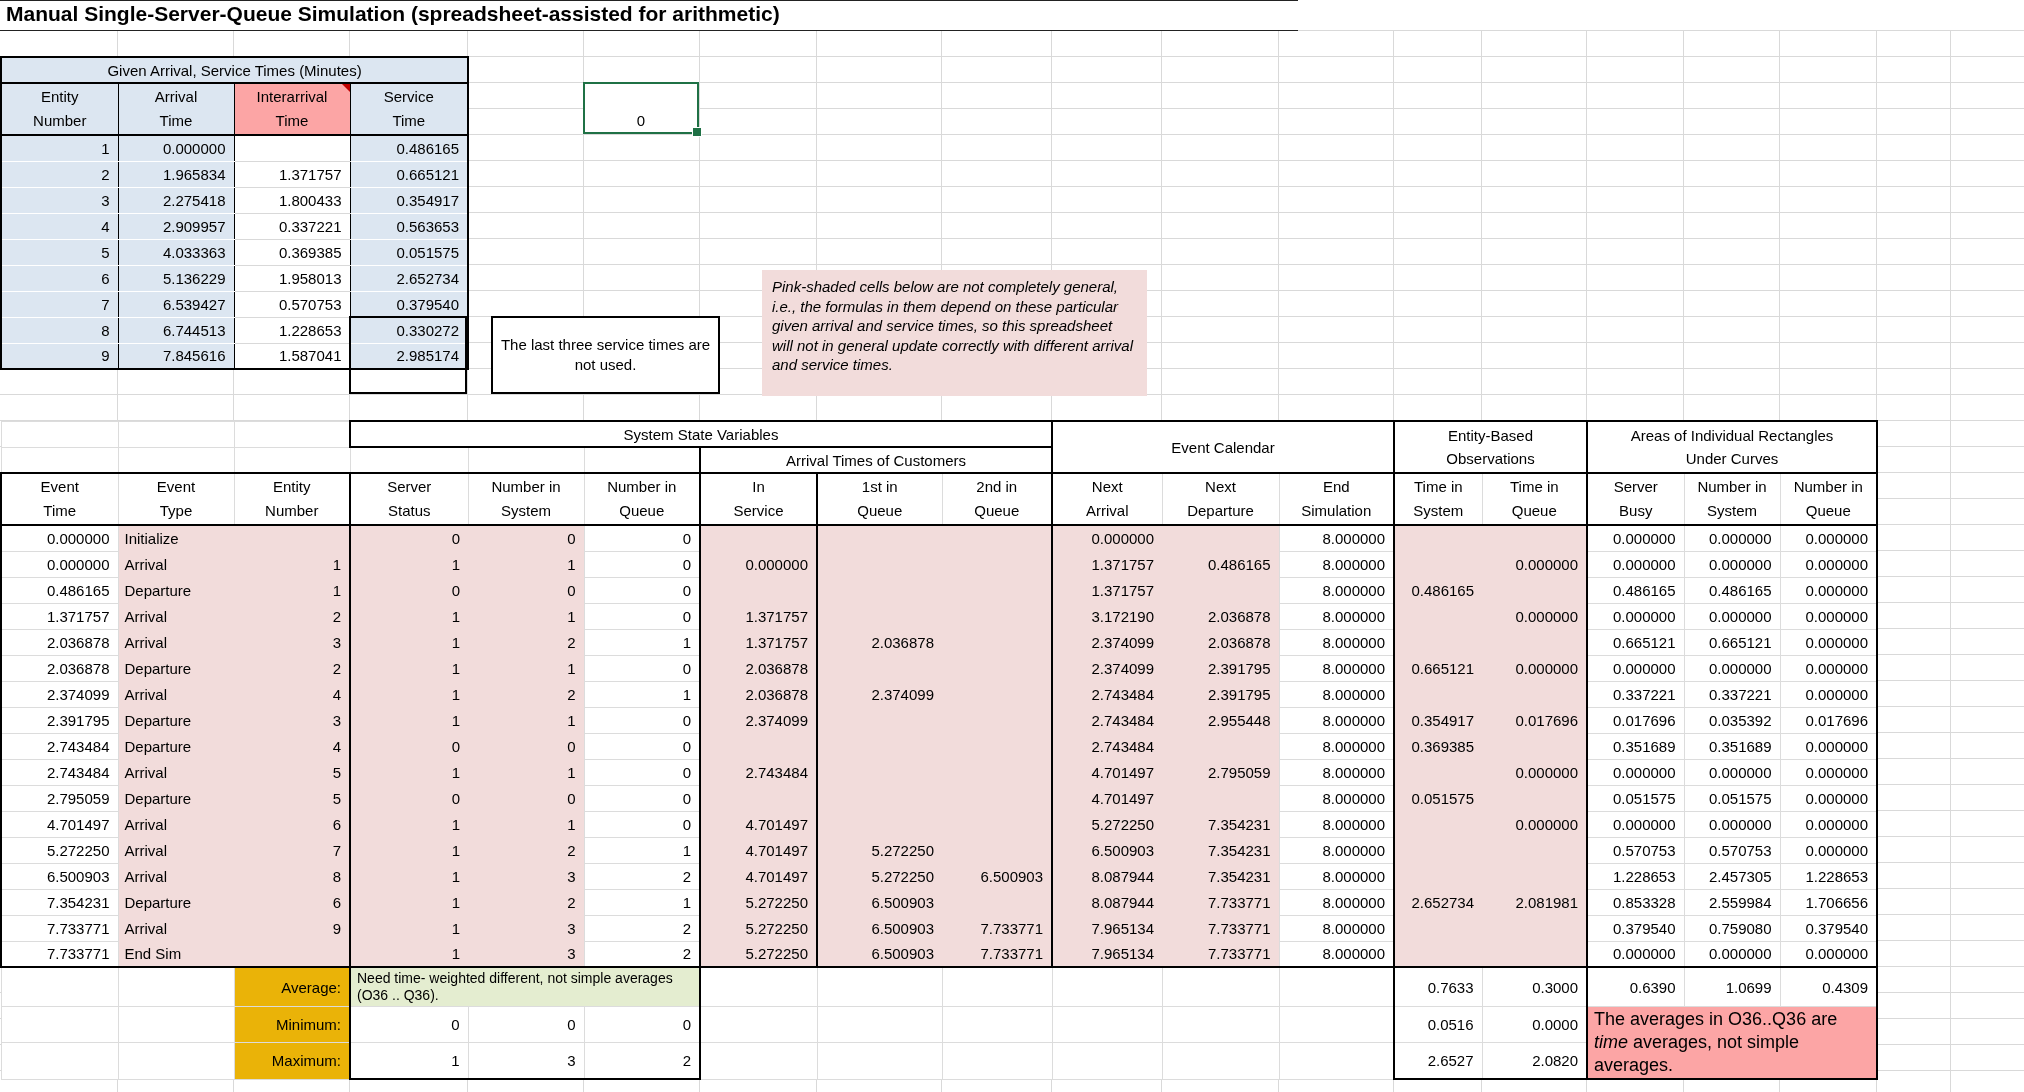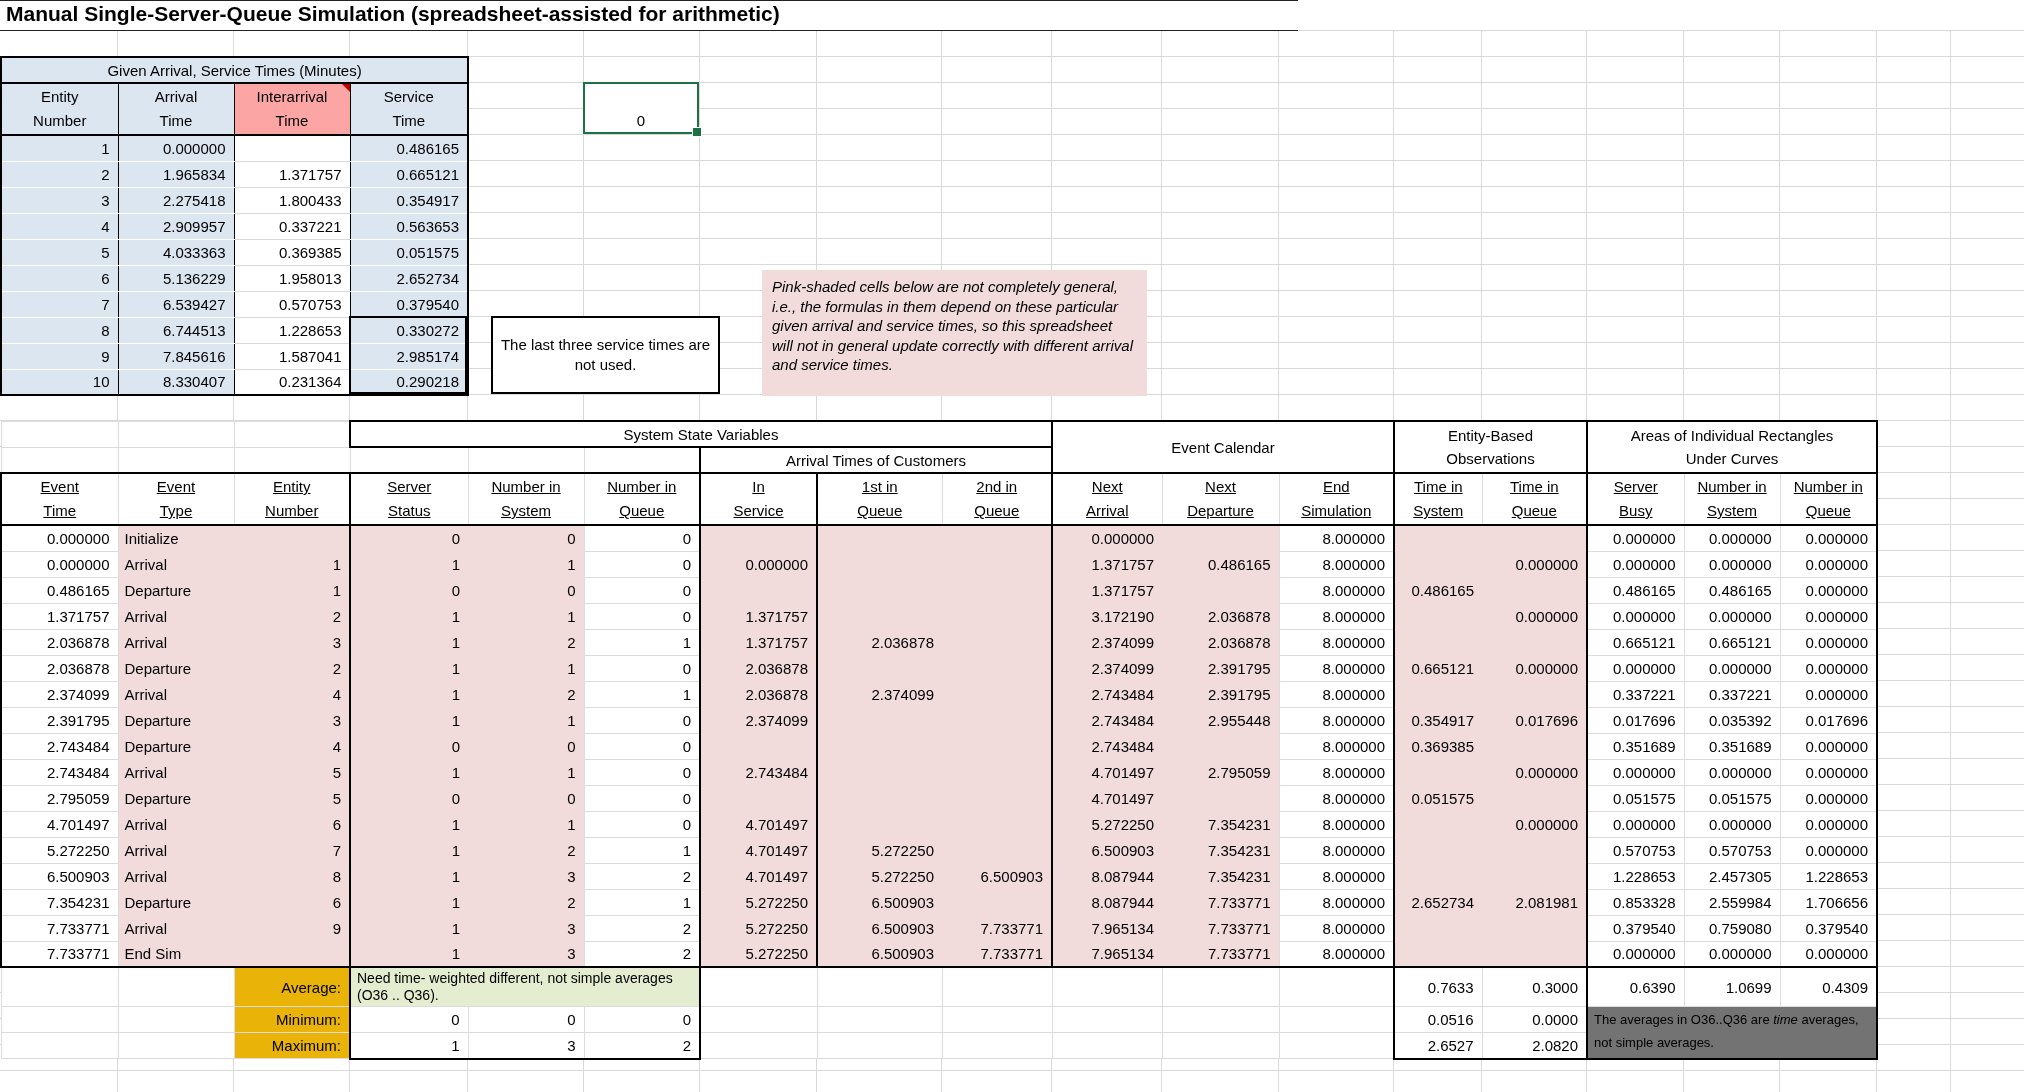--- a/index.html
+++ b/index.html
@@ -34,29 +34,29 @@
   #main tr{height:26px;}
   #main tr.h3{height:52px;}
   #main tr.sr1{height:39px;}
   .pl{background:#fff;border:1px solid #dcdcdc;}
   .wc{background:#fff;border:1px solid #dcdcdc;}
   .pc{background:#f2dcdb;border:0;}
   .hbox{border:2px solid #000;background:#fff;text-align:center;}
   .hbox span{display:block;line-height:23px;}
   .chdr{border-top:2px solid #000;border-bottom:2px solid #000;background:#fff;text-align:center;
         border-left:1px solid #dcdcdc;border-right:1px solid #dcdcdc;}
-  .chdr span{display:block;line-height:24px;text-decoration:underline;}
+  .chdr span{display:block;line-height:24px;}
   .hl{border-left:2px solid #000 !important;}
   .hr{border-right:2px solid #000 !important;}
   .bb2{border-bottom:2px solid #000 !important;}
   #mainbody tr:last-child td{border-bottom:2px solid #000;}
   .lbl{background:#eab308;border:1px solid #dcdcdc;}
   .gnote{background:#e4edd0;white-space:normal;text-align:left;font-size:14px;line-height:17px;
          padding:2px 6px;border:1px solid #dcdcdc;}
-  .gnote2{background:#737373;white-space:normal;text-align:left;font-size:13px;line-height:23px;
+  .gnote2{background:#fca5a5;white-space:normal;text-align:left;font-size:18px;line-height:23px;
           padding:1px 6px;vertical-align:top;border:1px solid #dcdcdc;}
   
   #svc-border{position:absolute;left:349px;top:316px;width:118px;height:78px;border:2px solid #000;
               box-sizing:border-box;z-index:2;pointer-events:none;background:transparent;}
   #svc-note{position:absolute;left:491px;top:316px;width:229px;height:78px;border:2px solid #000;
             box-sizing:border-box;background:#fff;z-index:2;display:flex;align-items:center;justify-content:center;
             text-align:center;font-size:15px;line-height:20px;padding:0 4px;white-space:normal;}
   #pink-note{position:absolute;left:762px;top:270px;width:385px;height:126px;background:#f2dcdb;z-index:2;
              box-sizing:border-box;padding:7px 10px;font-size:15px;font-style:italic;line-height:19.5px;white-space:normal;}
   #selcell{position:absolute;left:583px;top:82px;width:116px;height:52px;border:2px solid #1f7145;
@@ -212,26 +212,20 @@
           <td class="gb num">6.744513</td>
           <td class="gw num">1.228653</td>
           <td class="gb num">0.330272</td>
         </tr>
         <tr>
           <td class="gb num">9</td>
           <td class="gb num">7.845616</td>
           <td class="gw num">1.587041</td>
           <td class="gb num">2.985174</td>
         </tr>
-        <tr>
-          <td class="gb num">10</td>
-          <td class="gb num">8.330407</td>
-          <td class="gw num">0.231364</td>
-          <td class="gb num">0.290218</td>
-        </tr>
       </tbody>
   </table>
 
   <div id="svc-border"></div>
   <div id="svc-note">The last three service times are not used.</div>
 
   <div id="pink-note">Pink-shaded cells below are not completely general, i.e., the formulas in them depend on these particular given arrival and service times, so this spreadsheet will not in general update correctly with different arrival and service times.</div>
 
   <div id="selcell">
     <span>0</span>

